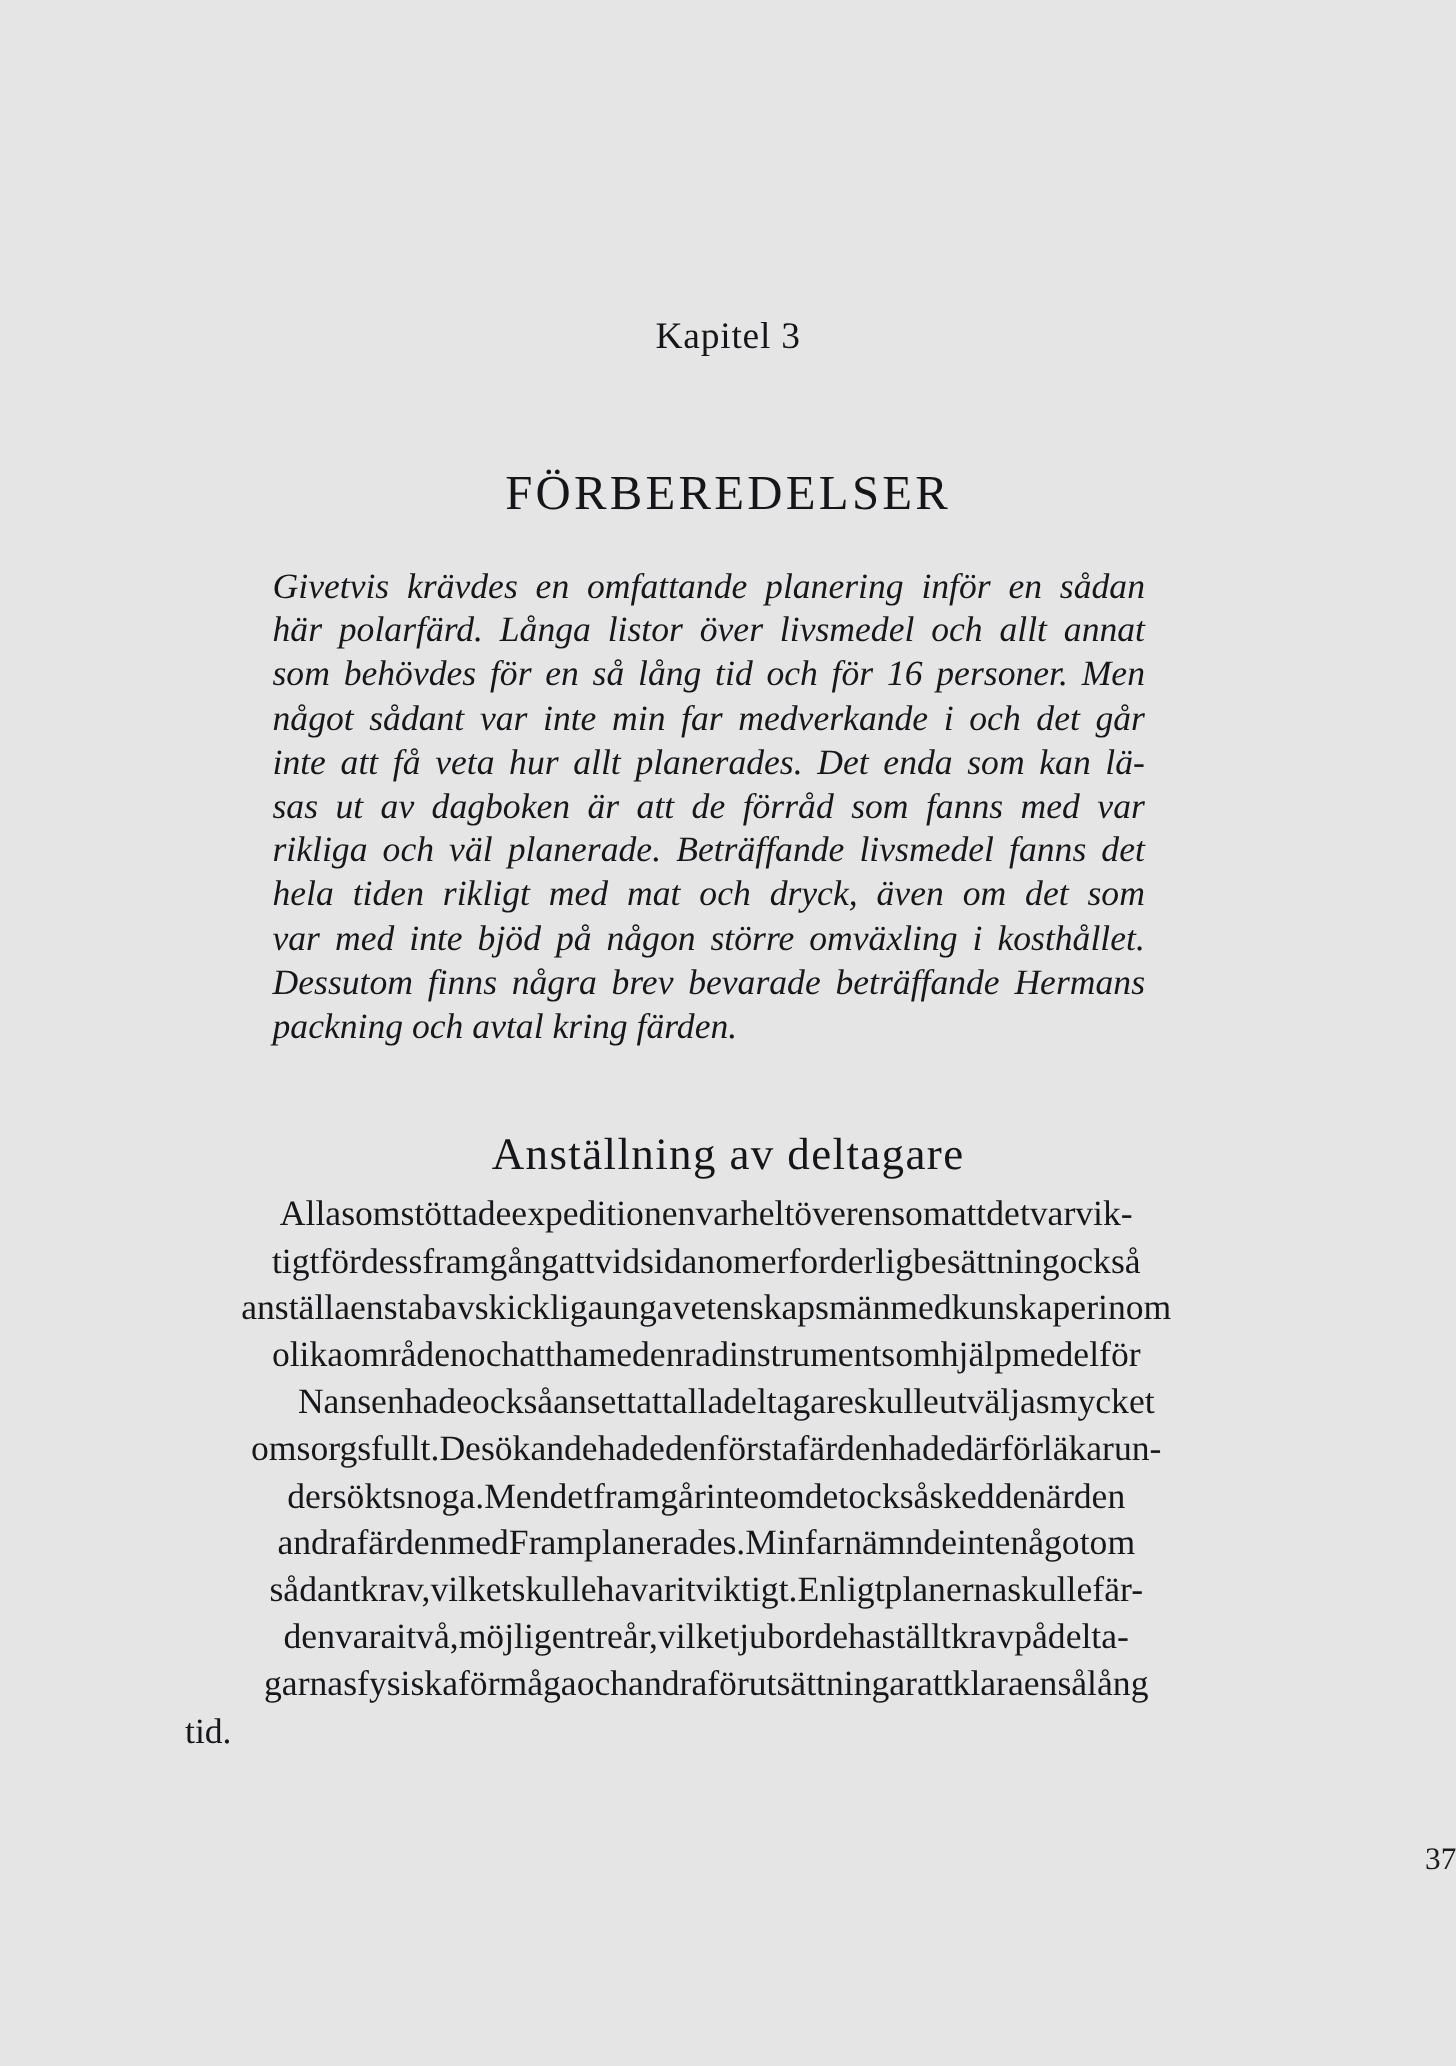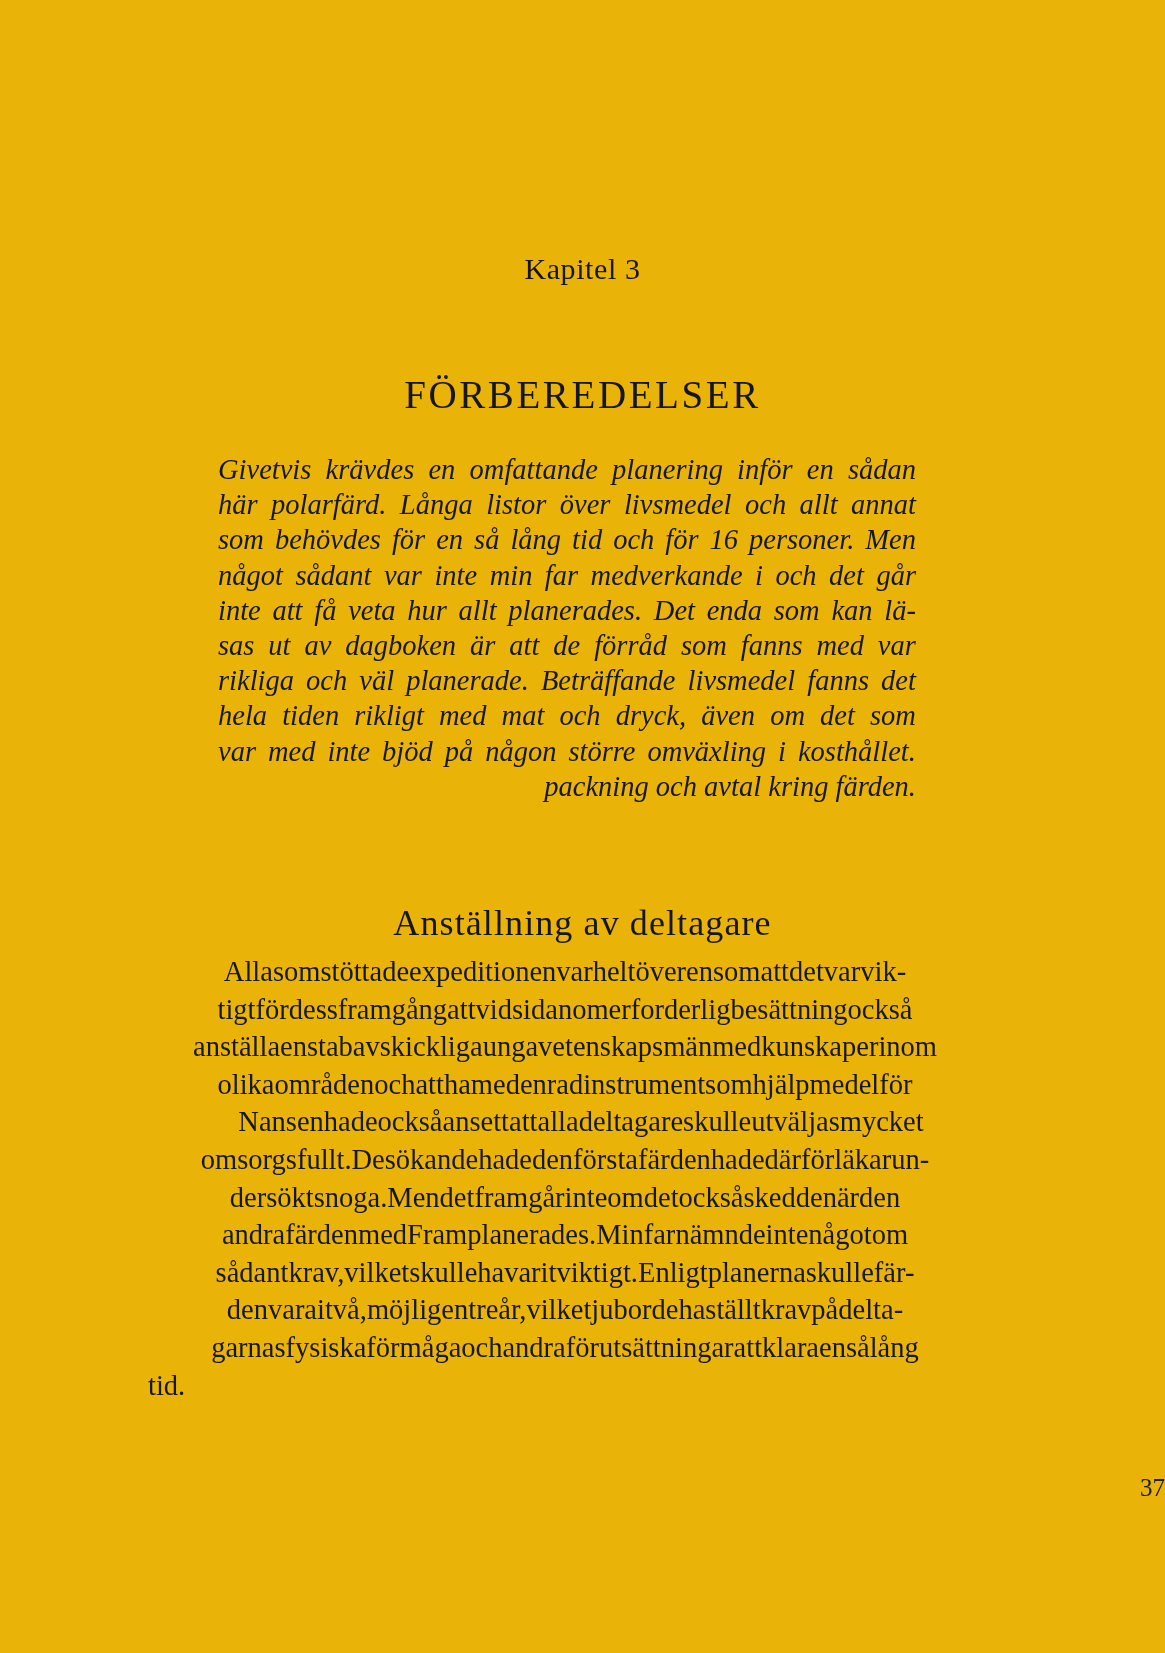--- a/index.html
+++ b/index.html
@@ -14,21 +14,21 @@
     position: relative;
     overflow: hidden;
     font-family: "Liberation Serif", "DejaVu Serif", serif;
     color: #1a1a1a;
     -webkit-font-smoothing: antialiased;
   }
 
   .page {
     position: absolute;
     inset: 0;
-    background: #eab308;
+    background: #e5e5e5;
   }
 
   
   .chapter-label {
     position: absolute;
     top: 252px;
     left: 0;
     width: 1165px;
     text-align: center;
     font-size: 30px;
@@ -57,21 +57,20 @@
     left: 218px;
     width: 698px;
     font-style: italic;
     font-size: 28.5px;
     line-height: 35.2px;
     color: #16171b;
   }
   .intro .ln {
     display: block;
     white-space: nowrap;
-    text-align: right;
   }
   
   .intro .ln.j {
     display: flex;
     justify-content: space-between;
     white-space: normal;
   }
   .intro .ln.j > span { white-space: pre; }
 
   
@@ -235,20 +234,29 @@
         <span>var</span>
         <span>med</span>
         <span>inte</span>
         <span>bjöd</span>
         <span>på</span>
         <span>någon</span>
         <span>större</span>
         <span>omväxling</span>
         <span>i</span>
         <span>kosthållet.</span>
+      </div>
+      <div class="ln j">
+        <span>Dessutom</span>
+        <span>finns</span>
+        <span>några</span>
+        <span>brev</span>
+        <span>bevarade</span>
+        <span>beträffande</span>
+        <span>Hermans</span>
       </div>
       <div class="ln">packning och avtal kring färden.</div>
     </div>
 
   <h2 class="section-heading">Anställning av deltagare</h2>
 
   <div class="body-text">
       <div>
         <div class="ln j">
           <span>Alla</span>

